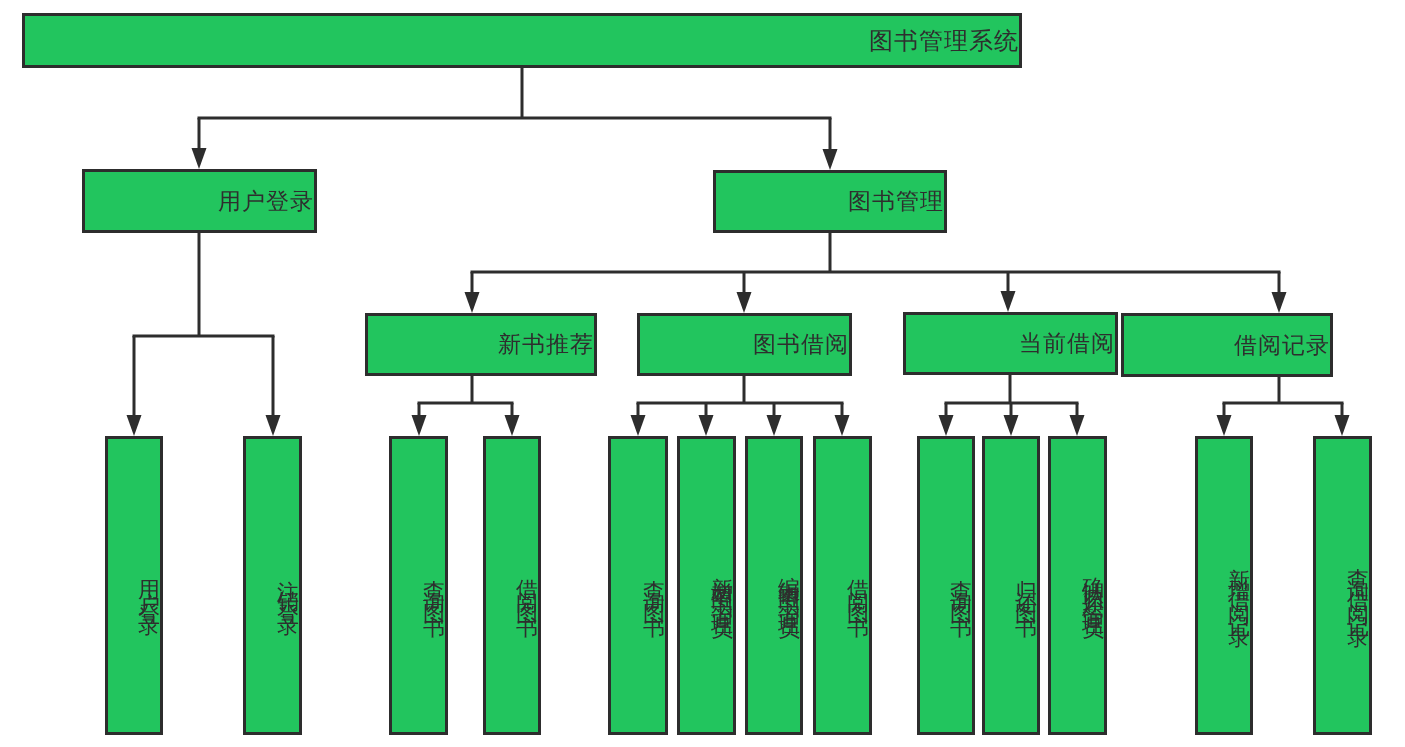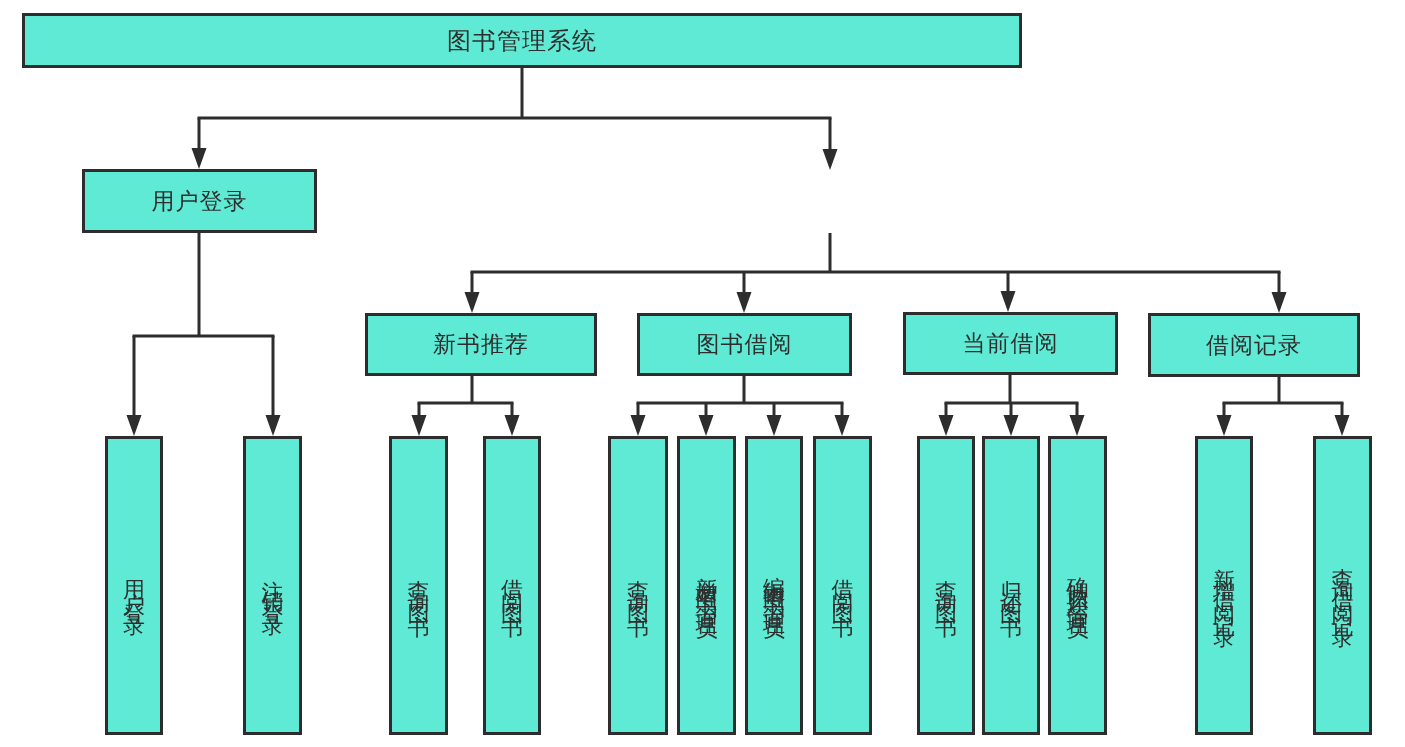--- a/index.html
+++ b/index.html
@@ -19,25 +19,25 @@
     position: absolute;
     left: 0;
     top: 0;
     width: 1405px;
     height: 747px;
     pointer-events: none;
   }
   .box {
     position: absolute;
     box-sizing: border-box;
-    background: #5eead4;
+    background: #22c55e;
     border: 3px solid #2d2d2d;
     display: flex;
     align-items: center;
-    justify-content: center;
+    justify-content: flex-end;
     color: #2e2e2e;
   }
   .box.h span {
     font-size: 23px;
     letter-spacing: 1px;
     white-space: nowrap;
     line-height: 1;
   }
   .box.root span {
     font-size: 24px;
@@ -120,31 +120,34 @@
       <polygon points="1334.5,415 1349.5,415 1342,436" fill="#2d2d2d"></polygon>
     </svg>
 
   <div class="box h root" style="left:22px; top:13px; width:1000px; height:55px;">
     <span>图书管理系统</span>
   </div>
 
   <div class="box h" style="left:82px; top:169px; width:235px; height:64px;">
     <span>用户登录</span>
   </div>
+  <div class="box h" style="left:713px; top:170px; width:234px; height:63px;">
+    <span>图书管理</span>
+  </div>
 
   <div class="box h" style="left:365px; top:313px; width:232px; height:63px;">
     <span>新书推荐</span>
   </div>
   <div class="box h" style="left:903px; top:312px; width:215px; height:63px;">
     <span>当前借阅</span>
   </div>
   <div class="box h" style="left:637px; top:313px; width:215px; height:63px;">
     <span>图书借阅</span>
   </div>
-  <div class="box h" style="left:1148px; top:313px; width:212px; height:64px;">
+  <div class="box h" style="left:1121px; top:313px; width:212px; height:64px;">
     <span>借阅记录</span>
   </div>
 
   <div class="box v" style="left:105px; top:436px; width:58px; height:299px;">
     <span>用户登录</span>
   </div>
   <div class="box v" style="left:243px; top:436px; width:59px; height:299px;">
     <span>注销登录</span>
   </div>
 

